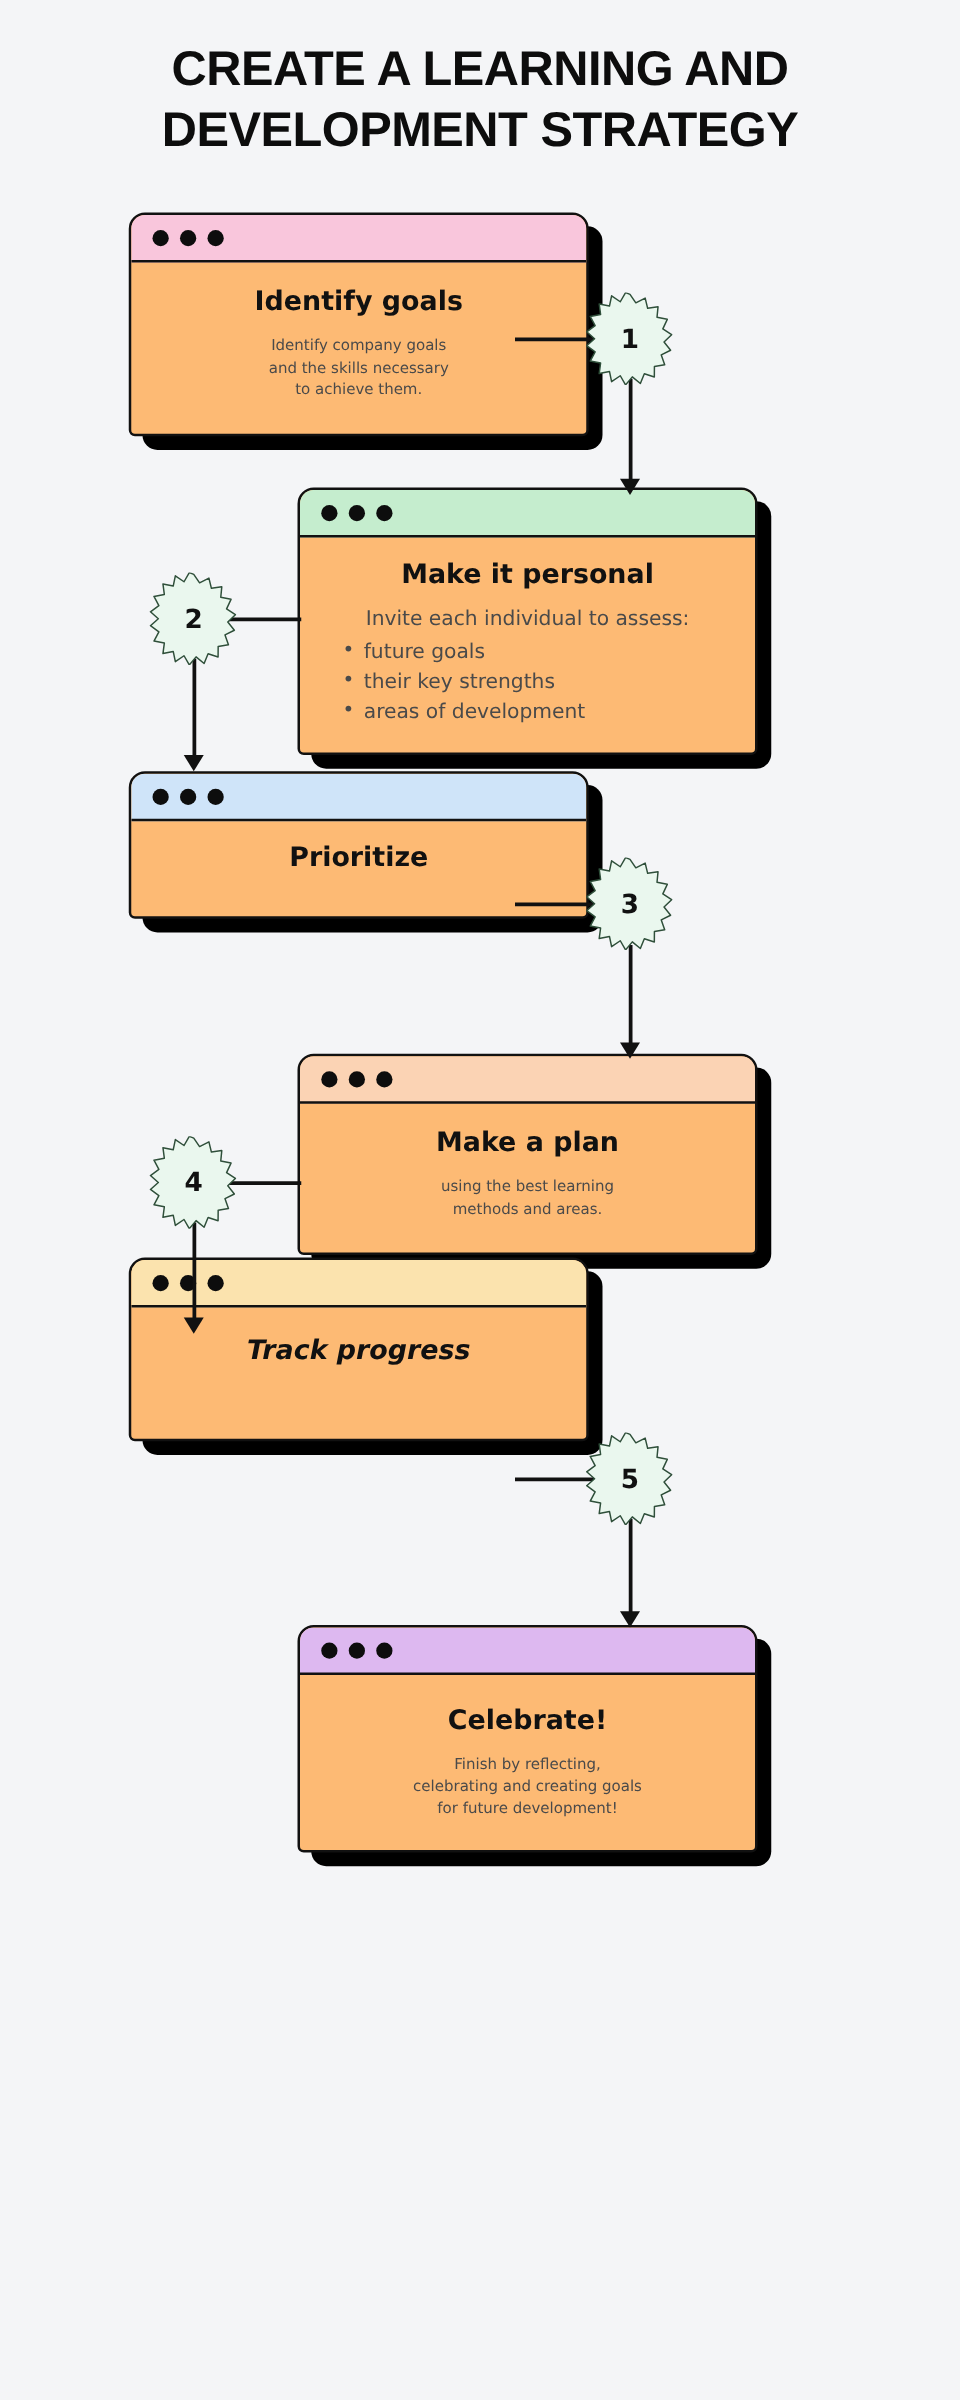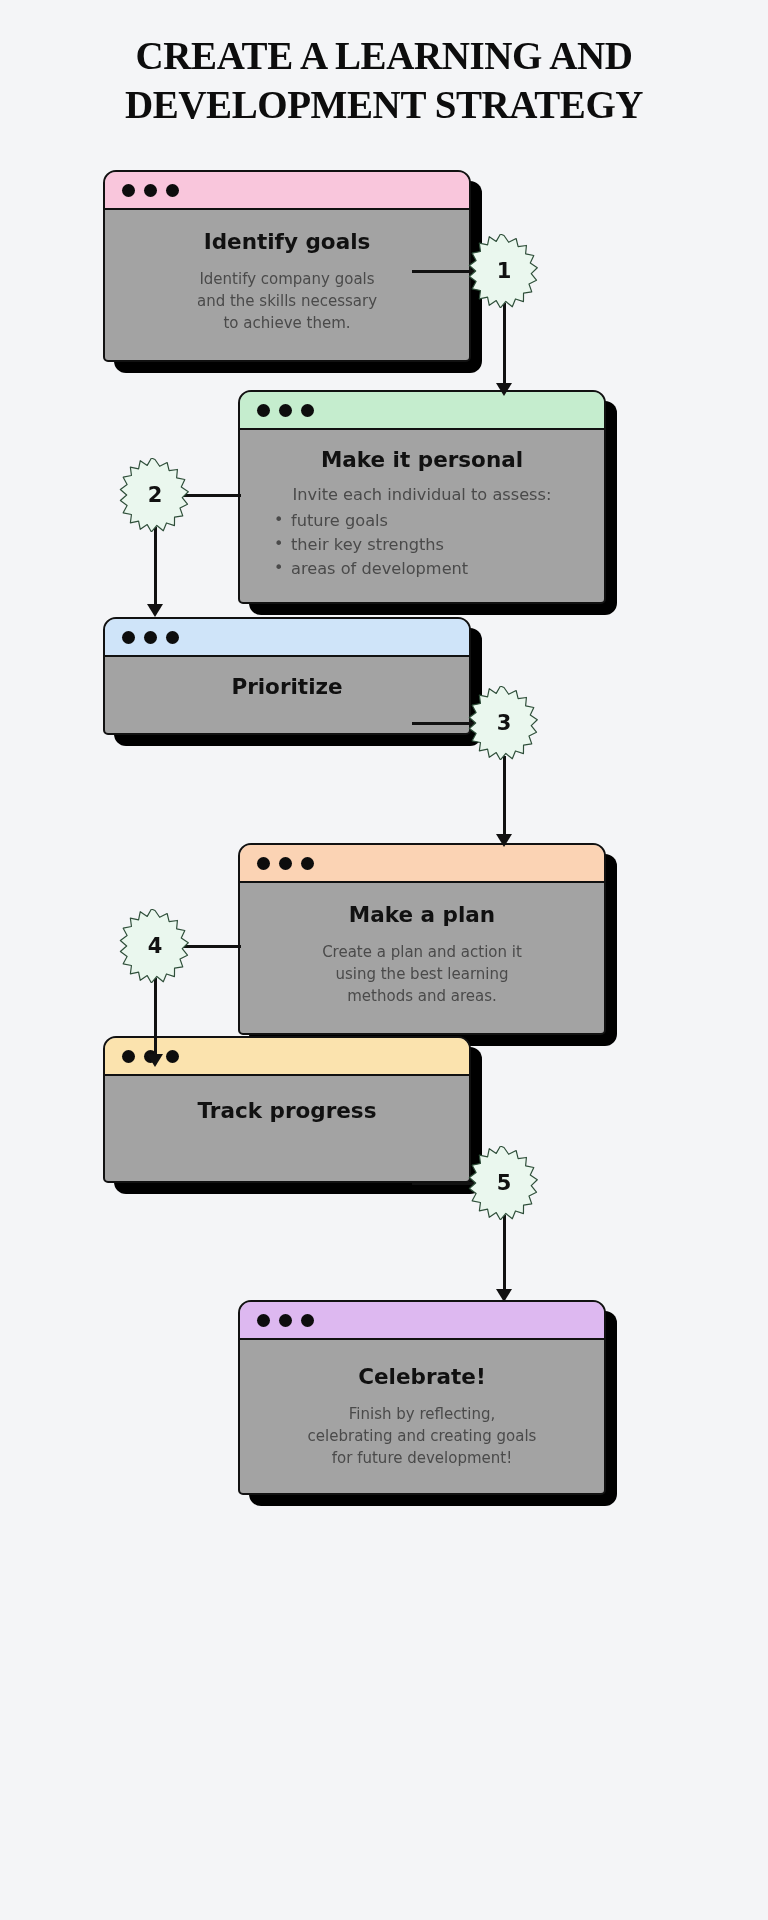--- a/index.html
+++ b/index.html
@@ -13,21 +13,21 @@
     overflow: hidden;
   }
 
   
   .title {
     position: absolute;
     top: 32px;
     left: 0;
     width: 768px;
     text-align: center;
-    font-family: Liberation Serif, serif;
+    font-family: Liberation Sans, sans-serif;
     font-weight: bold;
     font-size: 39px;
     line-height: 1.25;
     letter-spacing: -0.4px;
     color: #0d0d0d;
     text-transform: uppercase;
     padding: 0 70px;
   }
 
   
@@ -50,21 +50,21 @@
     width: 368px;
     height: 100%;
     background: #000000;
     border-radius: 12px 12px 12px 12px;
     z-index: 1;
   }
   .card-window {
     position: relative;
     z-index: 2;
     width: 368px;
-    background: #a3a3a3;
+    background: #fdba74;
     border: 2.2px solid #111111;
     border-radius: 13px 13px 5px 5px;
     overflow: hidden;
   }
   .card-bar {
     height: 38px;
     border-bottom: 2.2px solid #111111;
     display: flex;
     align-items: center;
     padding-left: 17px;
@@ -84,21 +84,21 @@
   .card-title {
     font-family: "DejaVu Sans", sans-serif;
     font-weight: bold;
     font-size: 21.5px;
     color: #111111;
     margin-bottom: 13px;
     line-height: 1.2;
   }
   .card-text {
     font-family: "DejaVu Sans", sans-serif;
-    font-size: 15px;
+    font-size: 12px;
     line-height: 1.48;
     color: #4a4a4a;
   }
   .card-list {
     list-style: none;
     text-align: left;
     margin-top: 2px;
     padding-left: 10px;
   }
   .card-list li {
@@ -263,39 +263,38 @@
     <div class="card-shadow"></div>
     <div class="card-window">
       <div class="card-bar" style="background:#fbd3b4;">
         <span class="dot"></span>
         <span class="dot"></span>
         <span class="dot"></span>
       </div>
       <div class="card-body" style="padding-top:19px;padding-bottom:26px;">
         <div class="card-title">Make a plan</div>
         <div class="card-text">
-          <div>Create a plan and action it</div>
           <div>using the best learning</div>
           <div>methods and areas.</div>
         </div>
       </div>
     </div>
   </div>
 
   <div class="conn conn-h" style="left:176px; top:945px; width:65px;"></div>
   <div class="conn conn-v" style="left:154px; top:978px; height:80px;"></div>
   <div class="arrowhead" style="left:147px; top:1054px;"></div>
   <div class="badge" style="left:118px; top:909px;">
     <svg viewBox="0 0 100 100" aria-hidden="true">
       <polygon points="50,2 56.3,11.2 66.4,6.1 69.1,17.1 80.3,15.5 79.2,26.8 90.3,29 85.5,39.3 95,45.6 86.8,53.5 93.9,62.4 83.8,67.5 87.5,78.2 76.4,79.9 76.3,91.3 65.5,87.8 61.2,98.4 52.5,91.2 45.2,99.9 39.5,90 30.1,96.4 27.8,85.3 16.7,87.6 18.2,76.3 7,74.1 12.3,64.1 3.2,57.5 11.7,50 3.2,42.5 12.3,35.9 7,25.9 18.2,23.7 16.7,12.4 27.8,14.7 30.1,3.6 39.5,10 45.2,0.1 50,2" fill="#eaf7ee" stroke="#2f4f3a" stroke-width="1.6" stroke-linejoin="round"></polygon>
     </svg>
     <div class="badge-num">4</div>
   </div>
 
-  <div class="card" style="left:103px; top:1036px;">
+  <div class="card" style="left:103px; top:1006px;font-style:italic;">
     <div class="card-shadow"></div>
     <div class="card-window">
       <div class="card-bar" style="background:#fbe3ae;">
         <span class="dot"></span>
         <span class="dot"></span>
         <span class="dot"></span>
       </div>
       <div class="card-body" style="padding-top:22px;padding-bottom:44px;">
         <div class="card-title">Track progress</div>
       </div>

